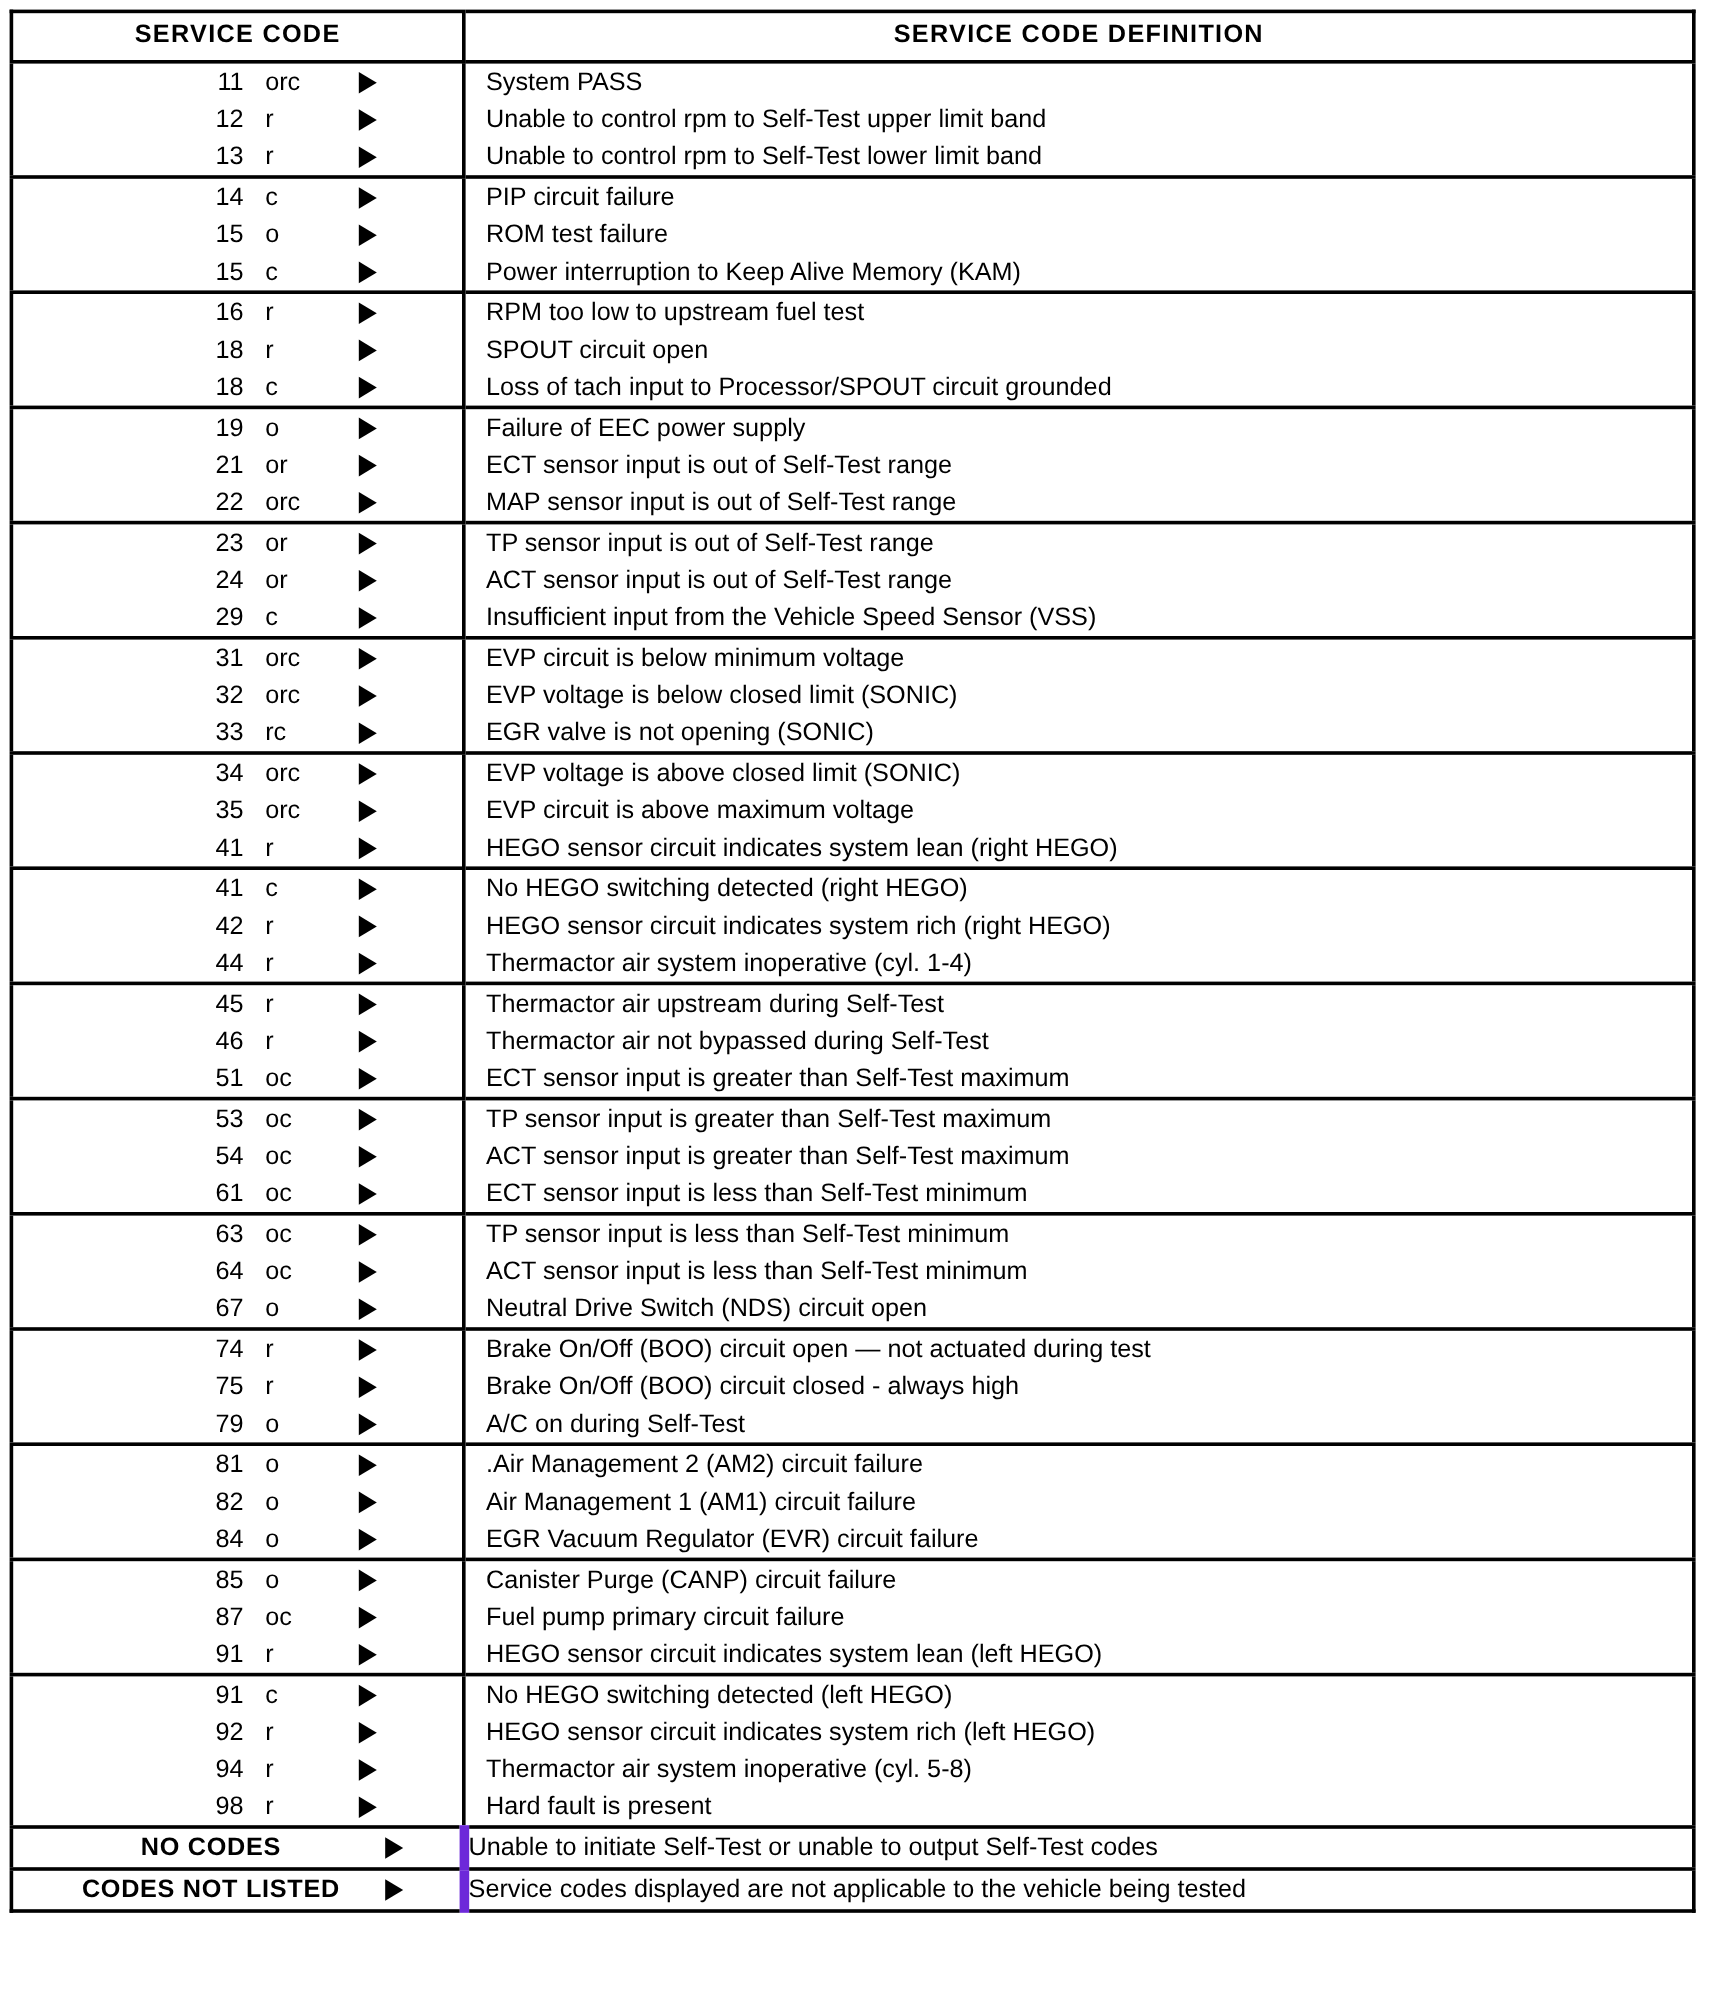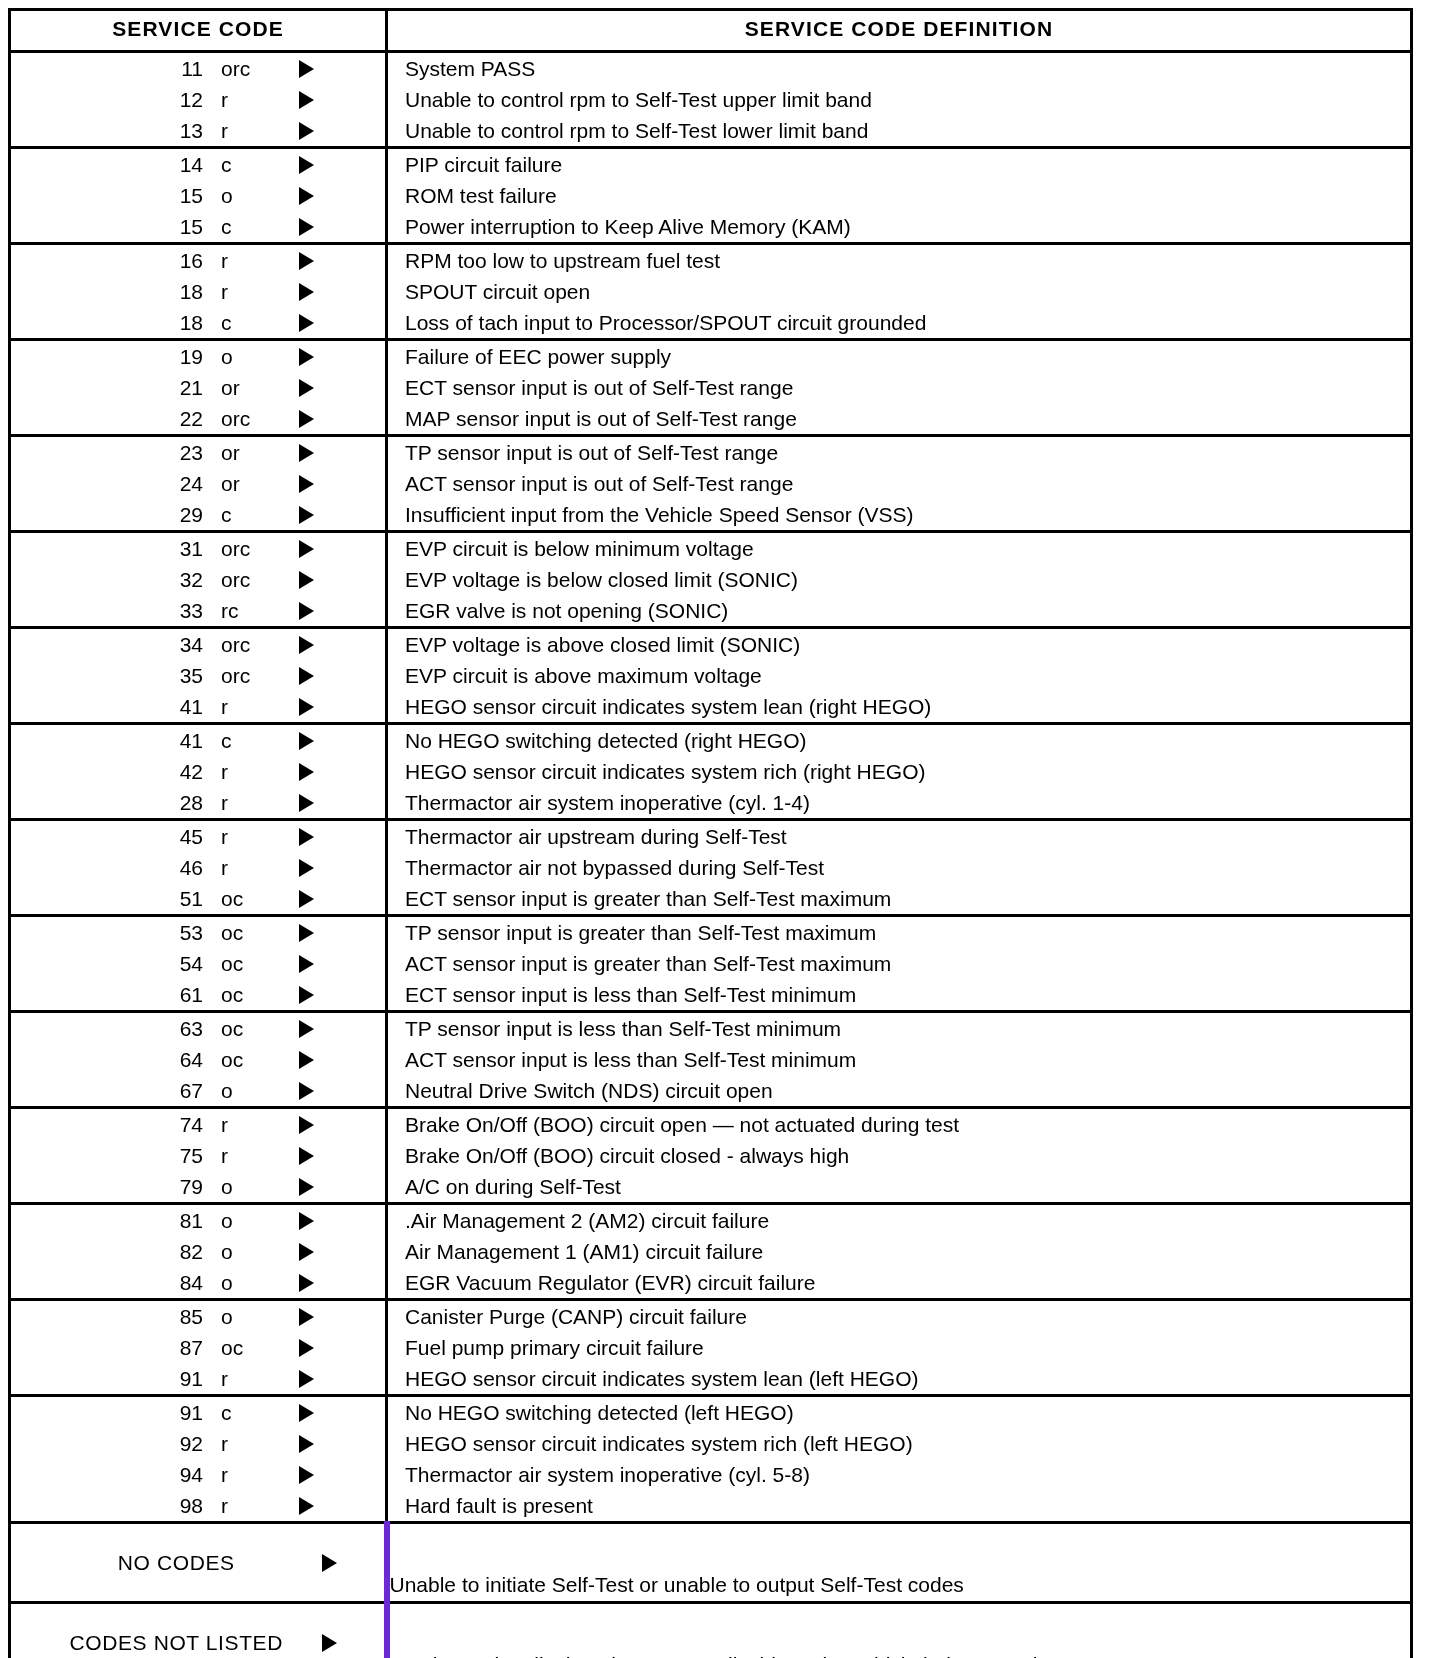--- a/index.html
+++ b/index.html
@@ -107,22 +107,23 @@
     font-size: 21px;
   }
 
   
   tr.special > td {
     border-top: 3px solid #000;
     padding: 0;
     vertical-align: middle;
   }
   td.special-code {
-    border-right: 6px solid #6d28d9;
+    border-right: 8px solid #6d28d9;
     padding: 6px 0 8px 0;
+    font-weight: bold;
   }
   .special-inner {
     display: flex;
     align-items: center;
     height: 32px;
   }
   .special-label {
     flex: 1 1 auto;
     text-align: center;
     font-size: 21px;
@@ -135,21 +136,20 @@
     align-items: center;
     justify-content: flex-start;
   }
   td.special-def {
     padding: 6px 0 8px 17px;
   }
   .special-def-text {
     height: 32px;
     line-height: 32px;
     font-size: 21px;
-    margin-top: 45px;
   }
 
   .keyline {
     margin-top: 13px;
     padding-left: 22px;
     font-size: 21px;
     white-space: nowrap;
   }
 </style>
 </head>
@@ -418,21 +418,21 @@
                 </span>
               </div>
               <div class="line codeline">
                 <span class="num">42</span>
                 <span class="letters">r</span>
                 <span class="arrow-wrap">
                   <span class="tri"></span>
                 </span>
               </div>
               <div class="line codeline">
-                <span class="num">28</span>
+                <span class="num">44</span>
                 <span class="letters">r</span>
                 <span class="arrow-wrap">
                   <span class="tri"></span>
                 </span>
               </div>
             </div>
           </td>
           <td class="def-cell">
             <div class="lines">
               <div class="line defline">No HEGO switching detected (right HEGO)</div>

